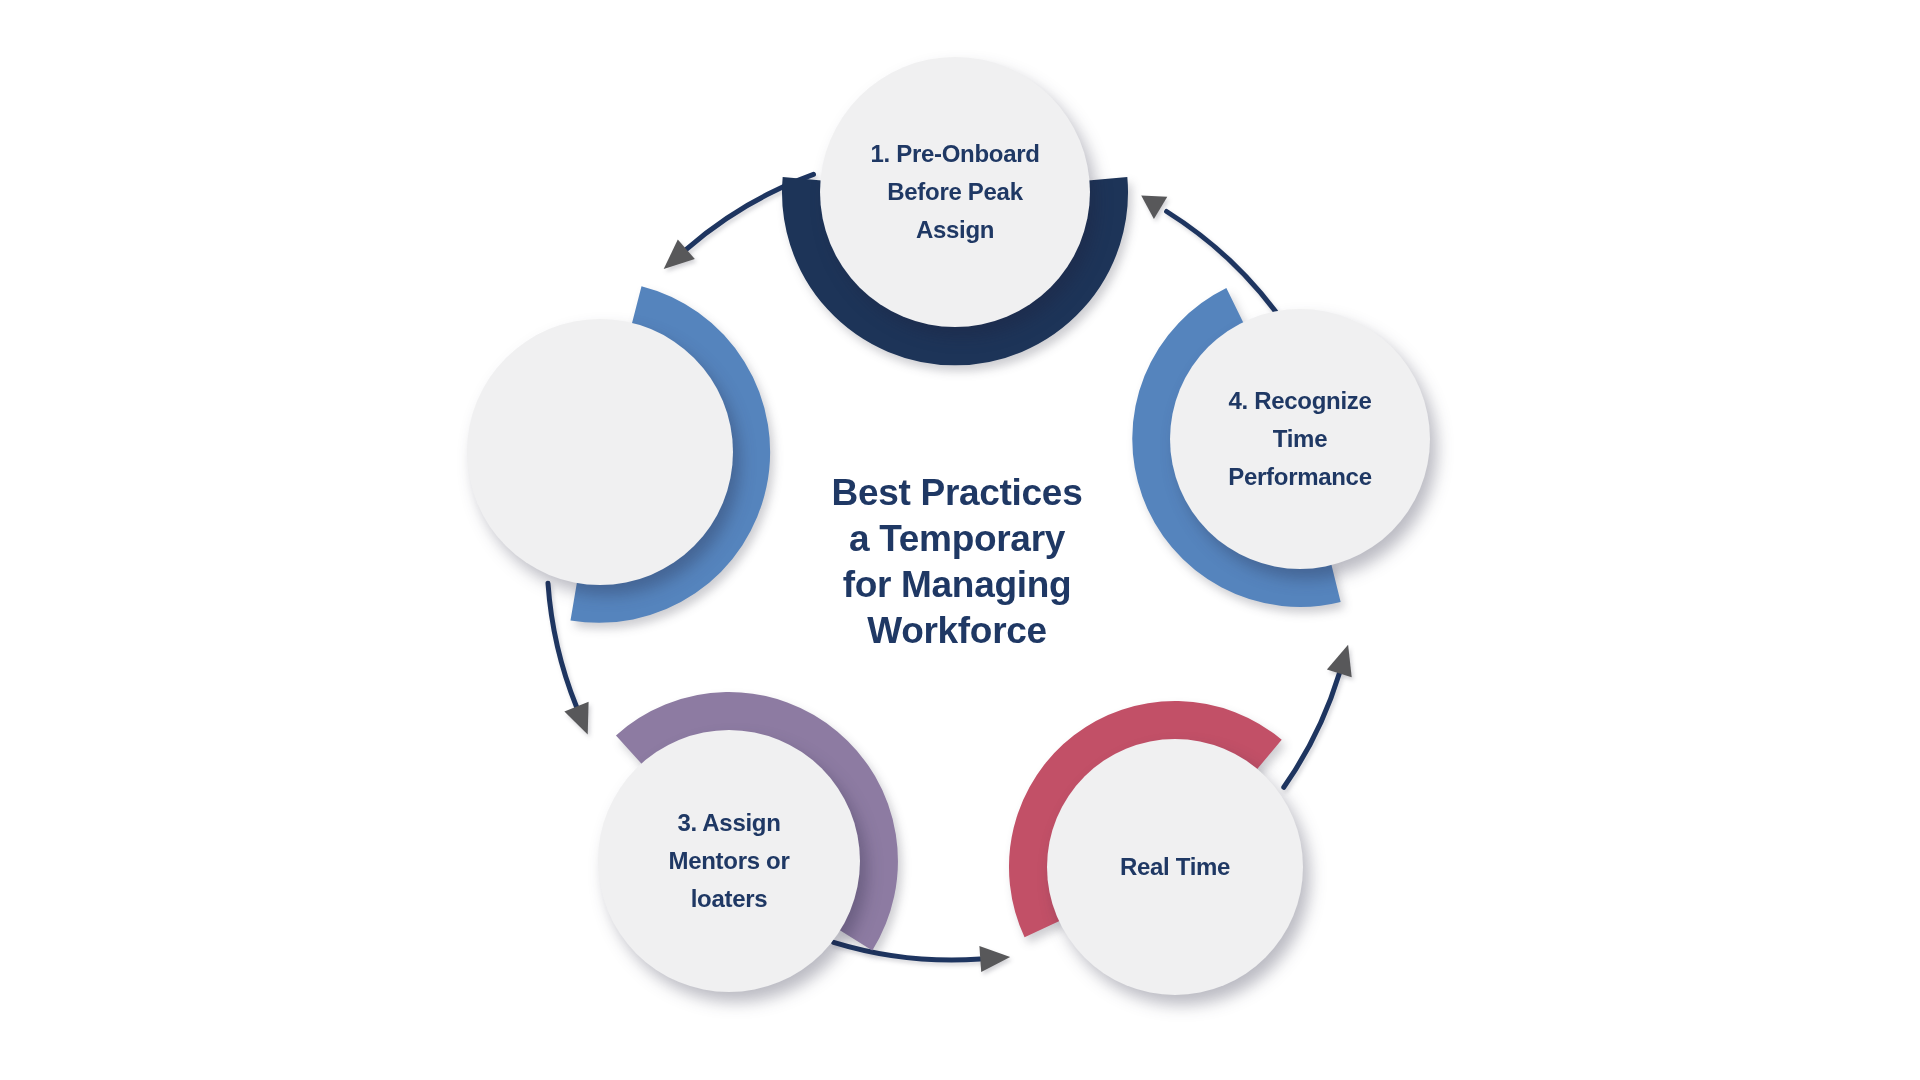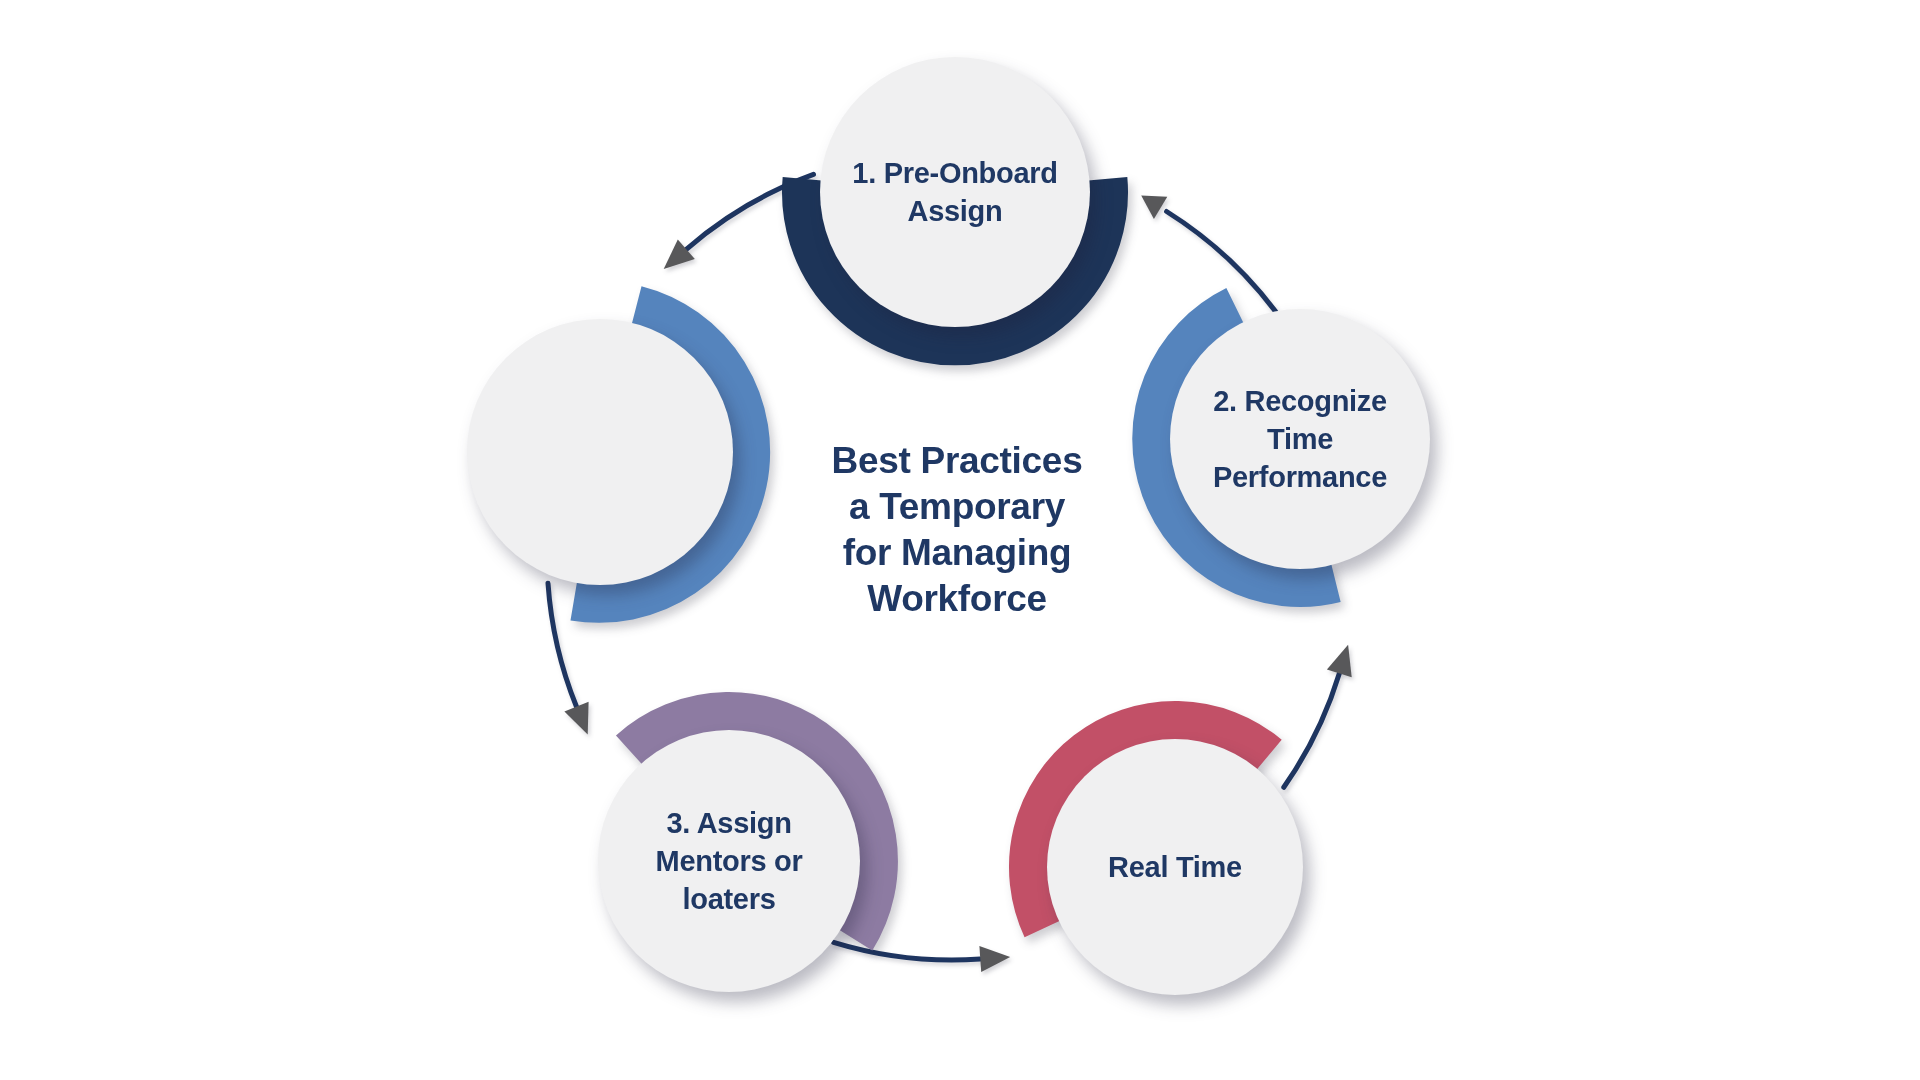--- a/index.html
+++ b/index.html
@@ -24,33 +24,34 @@
                 filter: drop-shadow(2px 3px 2px rgba(30,30,50,0.18)); }
   .arrow-head { filter: drop-shadow(2px 3px 2px rgba(30,30,50,0.20)); }
   .step-circle { filter: drop-shadow(7px 10px 8px rgba(30,30,55,0.30)); }
 
   .step-label {
     position: absolute;
     transform: translate(-50%, -50%);
     text-align: center;
     color: #1f3864;
     font-weight: 700;
-    font-size: 29px;
+    font-size: 24px;
     line-height: 38px;
     letter-spacing: -0.3px;
   }
   .diagram-title {
     position: absolute;
     transform: translate(-50%, -50%);
     text-align: center;
     color: #1f3864;
     font-weight: 700;
     font-size: 37px;
     line-height: 46px;
     letter-spacing: -0.3px;
+    margin-top: 32px;
   }
   .lbl-line { display: block; }
 </style>
 </head>
 <body>
 
 <div class="canvas">
 
   <svg class="diagram" viewBox="0 0 1920 1080">
 
@@ -83,36 +84,37 @@
       <circle class="step-circle" cx="955" cy="192" r="135" fill="#f0f0f1"></circle>
       <circle class="step-circle" cx="600" cy="452" r="133" fill="#f0f0f1"></circle>
       <circle class="step-circle" cx="729" cy="861" r="131" fill="#f0f0f1"></circle>
       <circle class="step-circle" cx="1175" cy="867" r="128" fill="#f0f0f1"></circle>
       <circle class="step-circle" cx="1300" cy="439" r="130" fill="#f0f0f1"></circle>
     </g>
   </svg>
 
   <div class="step-label" style="left:955px; top:192px; width:300px">
     <span class="lbl-line">1. Pre-Onboard</span>
+    <span class="lbl-line">Before Peak</span>
     <span class="lbl-line">Assign</span>
   </div>
 
 
   <div class="step-label" style="left:729px; top:861px; width:280px">
     <span class="lbl-line">3. Assign</span>
     <span class="lbl-line">Mentors or</span>
     <span class="lbl-line">loaters</span>
   </div>
 
   <div class="step-label" style="left:1175px; top:867px; width:280px">
     <span class="lbl-line">Real Time</span>
   </div>
 
   <div class="step-label" style="left:1300px; top:439px; width:280px">
-    <span class="lbl-line">2. Recognize</span>
+    <span class="lbl-line">4. Recognize</span>
     <span class="lbl-line">Time</span>
     <span class="lbl-line">Performance</span>
   </div>
 
   <div class="diagram-title" style="left:957px; top:530px; width:460px">
     <span class="lbl-line">Best Practices</span>
     <span class="lbl-line">a Temporary</span>
     <span class="lbl-line">for Managing</span>
     <span class="lbl-line">Workforce</span>
   </div>

